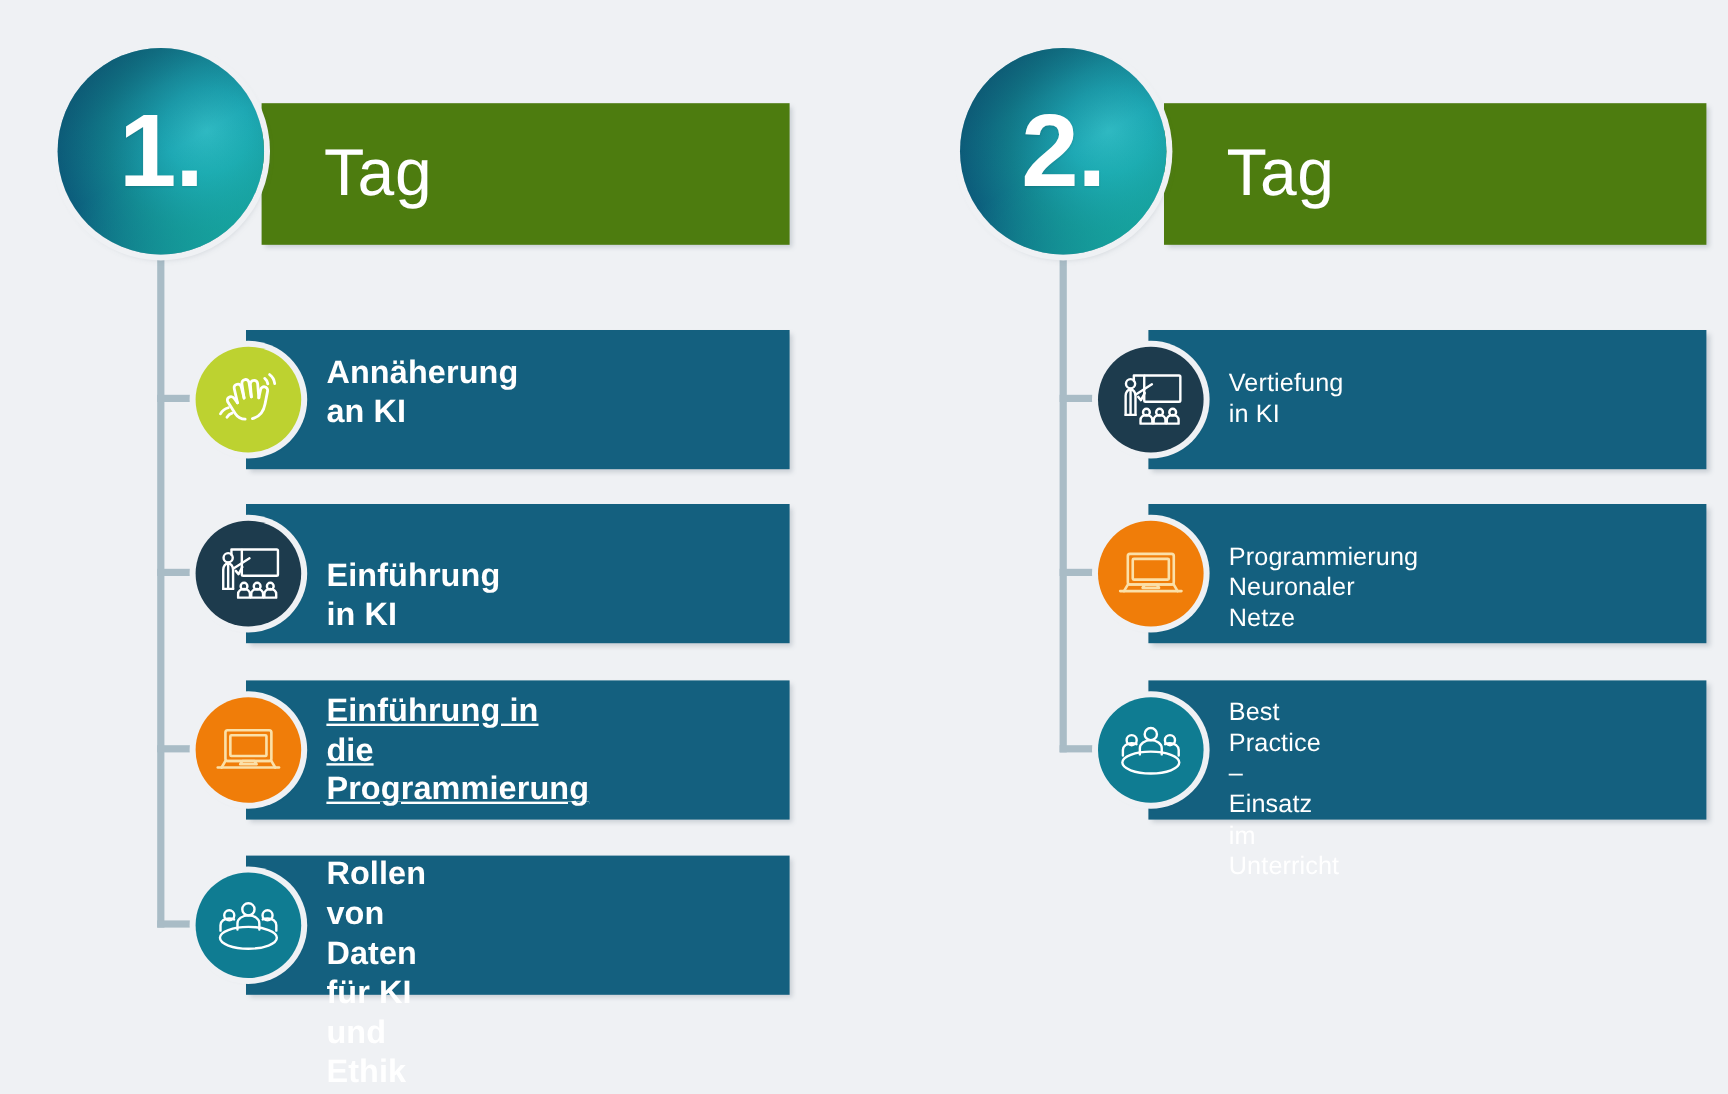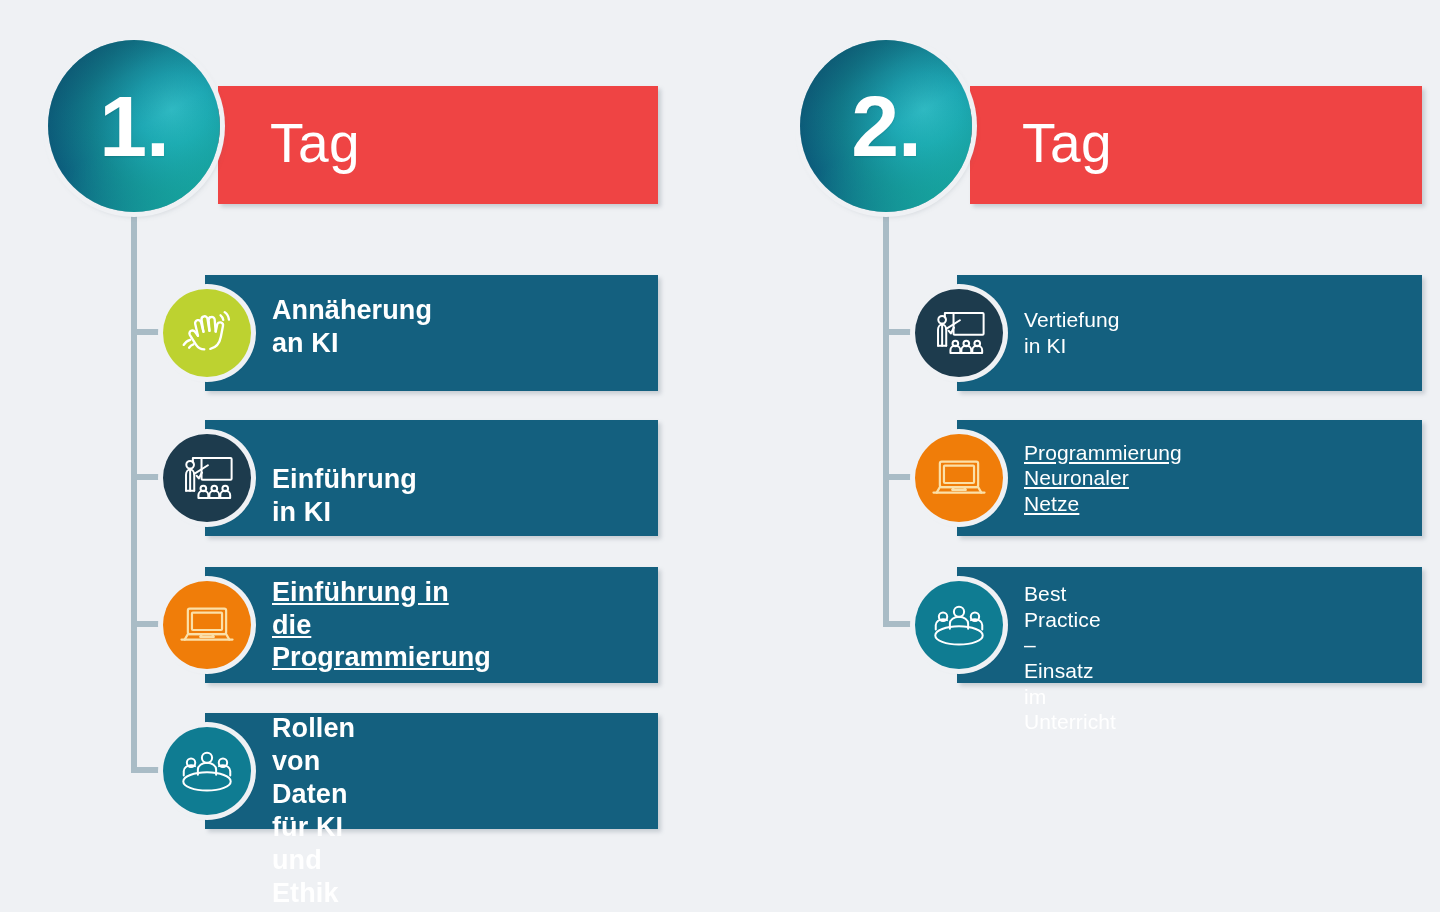--- a/index.html
+++ b/index.html
@@ -15,21 +15,21 @@
   
   .column{position:absolute;top:0;}
   .col-left{left:0;}
   .col-right{left:752px;}
 
   
   .day-header{position:absolute;left:0;top:0;}
   .header-bar{
     position:absolute;left:218px;top:86px;
     width:440px;height:118px;
-    background:#ef4444;
+    background:#4d7c0f;
     box-shadow:3px 3px 4px rgba(100,115,130,.28);
     text-decoration:underline;
   }
   .header-bar .hdr-label{
     position:absolute;left:52px;top:50%;transform:translateY(-52%);
     color:#ffffff;font-size:55px;font-weight:400;letter-spacing:.5px;
     white-space:nowrap;line-height:1;
   }
   .num-circle{
     position:absolute;left:48px;top:40px;
@@ -219,21 +219,21 @@
       <div class="row-bar" style="left:205px;top:420px;width:465px;height:116px;"></div>
       <div class="row-icon" style="left:163px;top:434px;background:#f07d09;">
         <svg width="62" height="52" viewBox="0 0 68 56" fill="none" stroke="#fbe0a8" stroke-width="2.4" stroke-linecap="round" stroke-linejoin="round">
           <rect x="13" y="10" width="42" height="28" rx="2"></rect>
           <rect x="17.5" y="14.5" width="33" height="19" rx="1"></rect>
           <path d="M6 44h56"></path>
           <path d="M9.5 44l3.5-6h42l3.5 6"></path>
           <path d="M28.5 38h11l2 3h-15z"></path>
         </svg>
       </div>
-      <div class="row-label" style="left:272px;top:420px;height:116px;display:flex;align-items:center;text-decoration:underline;">Programmierung
+      <div class="row-label" style="left:272px;top:432px;height:116px;display:flex;align-items:center;">Programmierung
 Neuronaler Netze</div>
     </div>
 
     <div class="row">
       <div class="row-bar" style="left:205px;top:567px;width:465px;height:116px;"></div>
       <div class="row-icon" style="left:163px;top:581px;background:#0f7c92;">
         <svg width="62" height="54" viewBox="0 0 68 58" fill="none" stroke="#ffffff" stroke-width="2.2" stroke-linecap="round" stroke-linejoin="round">
           <circle cx="34" cy="14.5" r="5.6"></circle>
           <path d="M24 33v-5.6c0-4.3 4.5-7.4 10-7.4s10 3.1 10 7.4V33"></path>
           <circle cx="16.5" cy="20" r="4.6"></circle>

